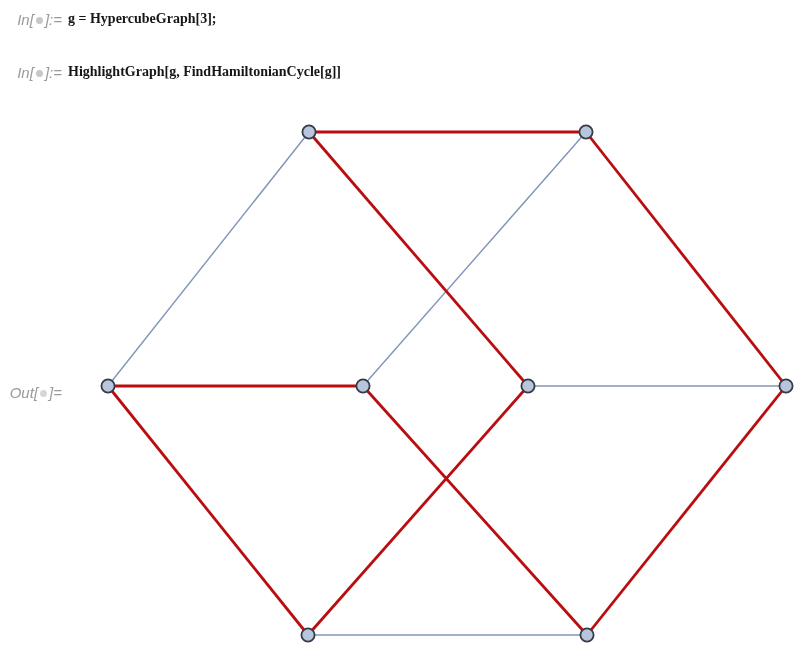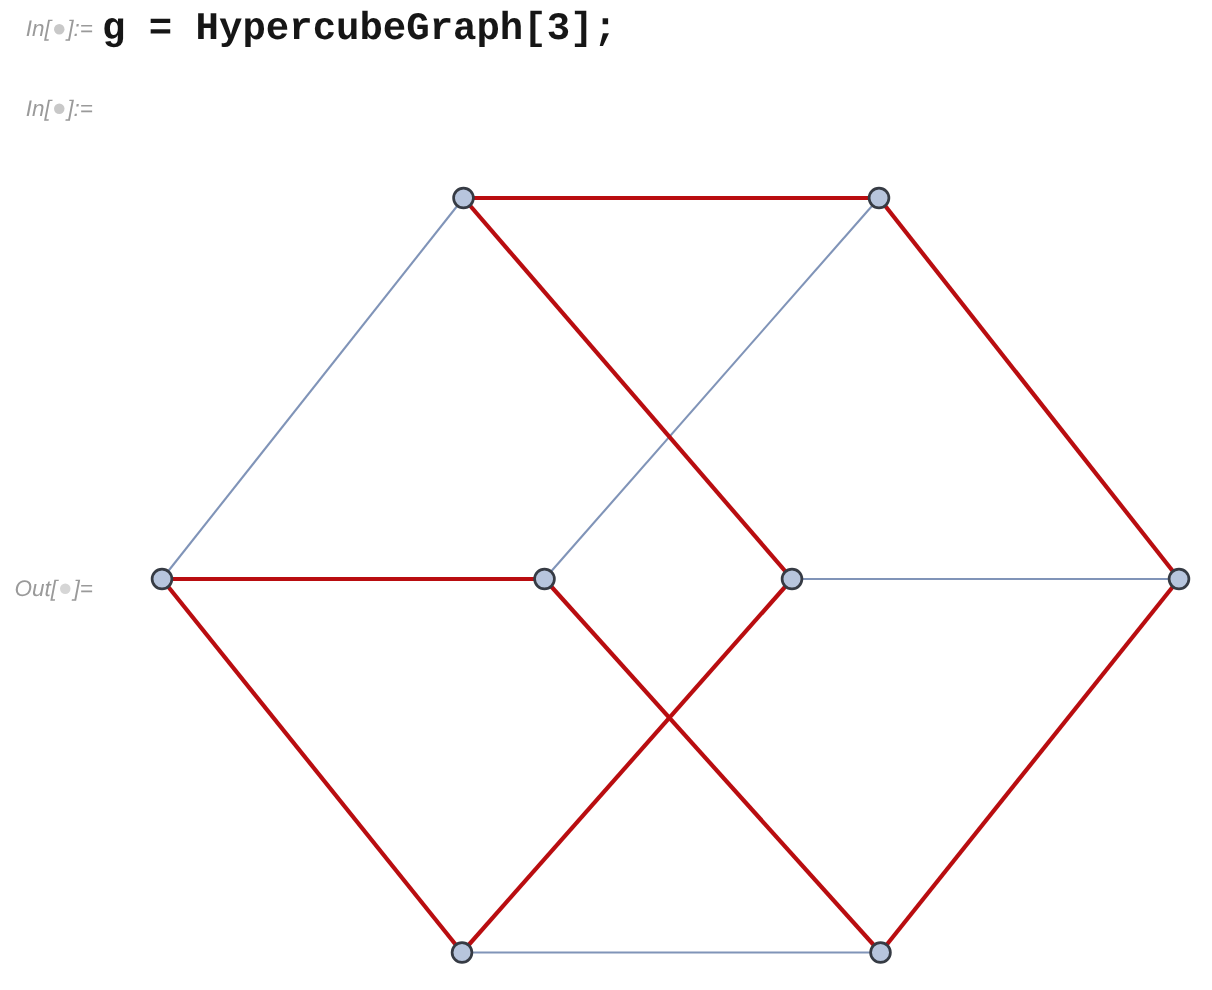--- a/index.html
+++ b/index.html
@@ -36,23 +36,23 @@
     background: #c8c8c8;
     margin: 0 2px;
     transform: translateY(-1px);
   }
   .bullet.out {
     background: #d6d6d6;
   }
   .code-line {
     position: absolute;
     left: 68px;
-    font-family: Liberation Mono, monospace;
+    font-family: Liberation Serif, serif;
     font-weight: 700;
-    font-size: 26px;
+    font-size: 14px;
     line-height: 26px;
     color: #161616;
     white-space: pre;
   }
   #graph-svg-container {
     position: absolute;
     left: 0;
     top: 0;
     width: 808px;
     height: 660px;
@@ -67,20 +67,21 @@
 <div class="notebook">
 
   <div class="cell-label" style="top: 11px; color: rgb(154, 154, 154);">
     <span>In[</span><span class="bullet" style="background: rgb(200, 200, 200);"></span><span>]:=</span>
   </div>
   <div class="code-line" style="top: 6px; color: rgb(22, 22, 22);">g = HypercubeGraph[3];</div>
 
   <div class="cell-label" style="top: 64px; color: rgb(154, 154, 154);">
     <span>In[</span><span class="bullet" style="background: rgb(200, 200, 200);"></span><span>]:=</span>
   </div>
+  <div class="code-line" style="top: 59px; color: rgb(22, 22, 22);">HighlightGraph[g, FindHamiltonianCycle[g]]</div>
 
   <div class="cell-label" style="top: 384px; color: rgb(154, 154, 154);">
     <span>Out[</span><span class="bullet out"></span><span>]=</span>
   </div>
 
   <div id="graph-svg-container">
       <svg width="808" height="660" viewBox="0 0 808 660">
         <line x1="309" y1="132" x2="108" y2="386" stroke="#8094b8" stroke-width="1.4"></line>
         <line x1="586" y1="132" x2="363" y2="386" stroke="#8094b8" stroke-width="1.4"></line>
         <line x1="528" y1="386" x2="786" y2="386" stroke="#8094b8" stroke-width="1.4"></line>

